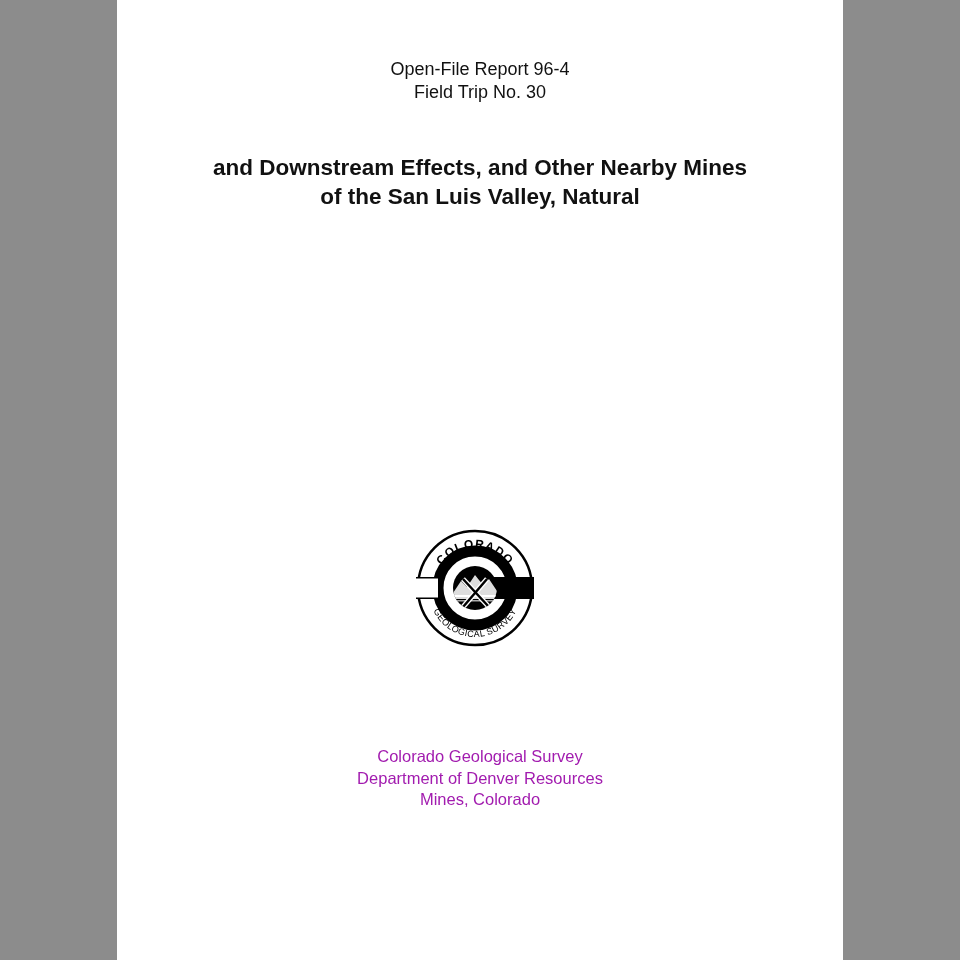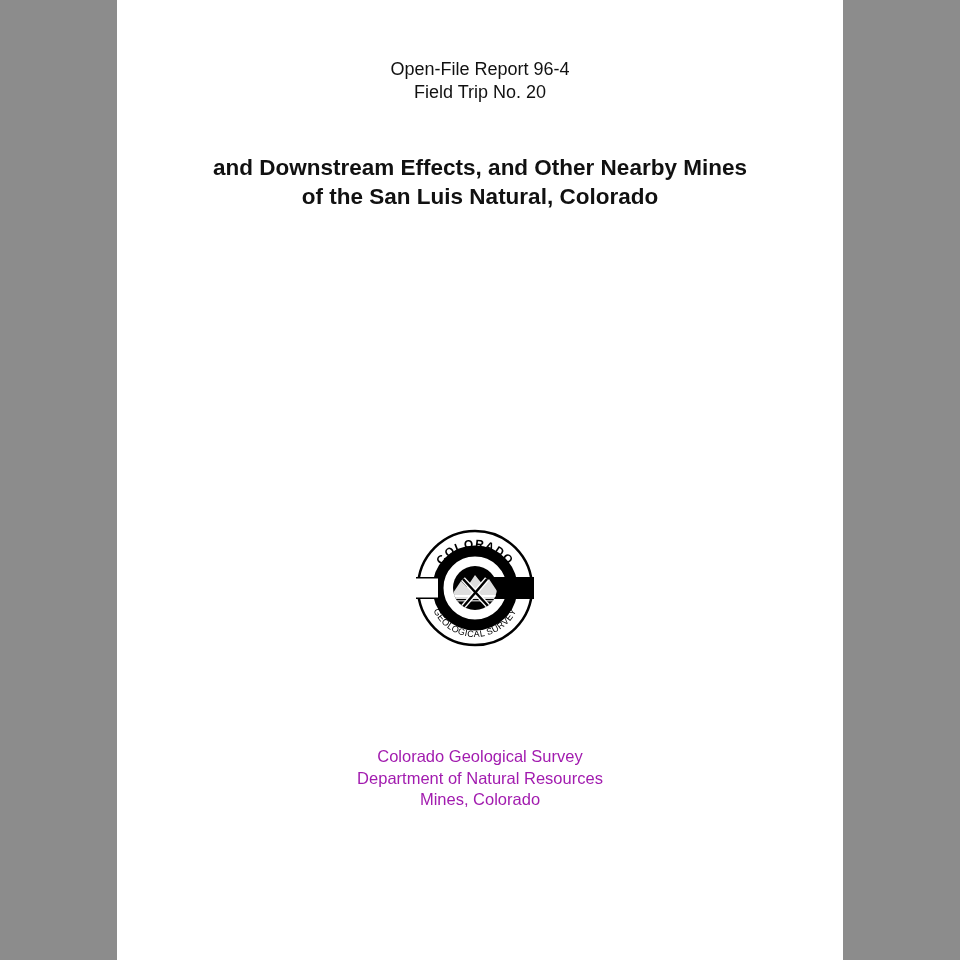--- a/index.html
+++ b/index.html
@@ -26,26 +26,26 @@
     font-size: 16.5px; line-height: 21.5px; color: #a21caf;
   }
   .line { display: block; }
 </style>
 </head>
 <body>
 
 <div class="page">
   <div class="report-id">
     <span class="line">Open-File Report 96-4</span>
-    <span class="line">Field Trip No. 20</span>
+    <span class="line">Field Trip No. 30</span>
   </div>
 
   <div class="title">
     <span class="line">and Downstream Effects, and Other Nearby Mines</span>
-    <span class="line">of the San Luis Natural, Colorado</span>
+    <span class="line">of the San Luis Valley, Natural</span>
   </div>
 
   <div class="logo">
     <svg width="120" height="122" viewBox="0 0 120 122">
       <defs>
         <path id="arcTop" d="M 20 61 A 40 40 0 0 1 100 61"></path>
         <path id="arcBot" d="M 14 64 A 46 46 0 0 0 106 64"></path>
         <clipPath id="innerClip">
             <circle cx="60" cy="61" r="22"></circle>
           </clipPath>
@@ -70,16 +70,16 @@
         <textPath href="#arcTop" startOffset="50%" text-anchor="middle">COLORADO</textPath>
       </text>
       <text font-family="Liberation Sans, sans-serif" font-size="9" fill="#000" letter-spacing="0.3">
         <textPath href="#arcBot" startOffset="50%" text-anchor="middle">GEOLOGICAL SURVEY</textPath>
       </text>
     </svg>
   </div>
 
   <div class="publisher">
     <span class="line">Colorado Geological Survey</span>
-    <span class="line">Department of Natural Resources</span>
+    <span class="line">Department of Denver Resources</span>
     <span class="line">Mines, Colorado</span>
   </div>
 </div>
 
 </body></html>

